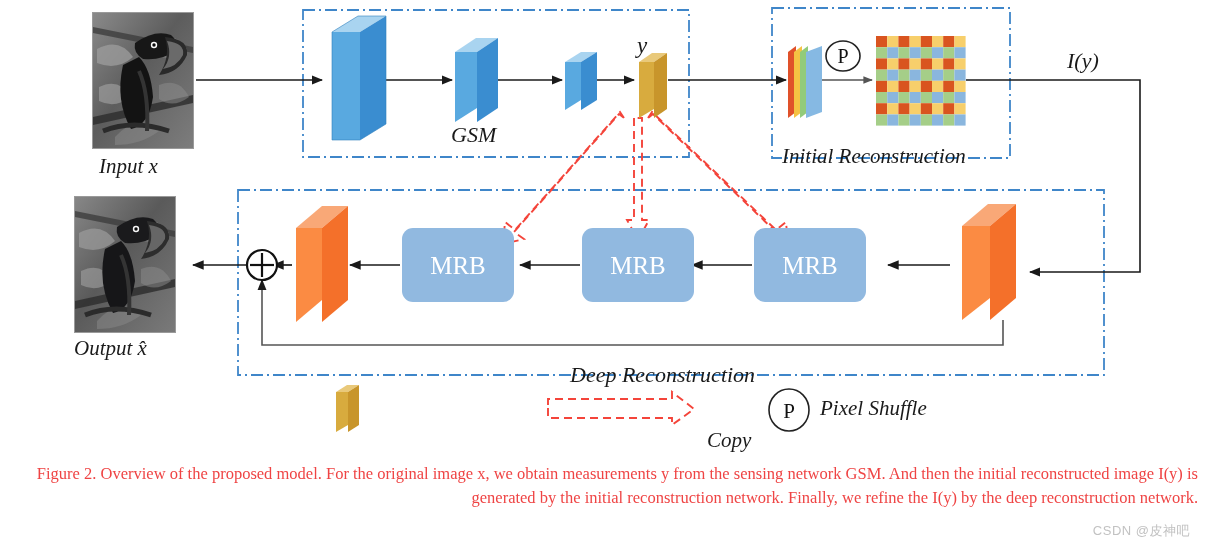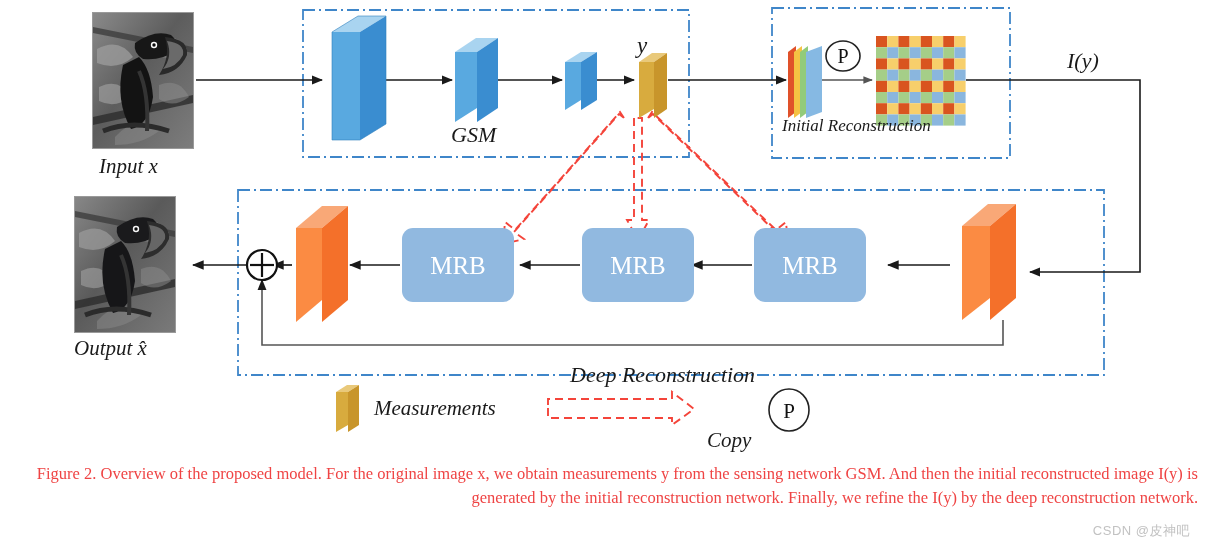--- a/index.html
+++ b/index.html
@@ -284,23 +284,23 @@
       <circle cx="61" cy="32" r="1.7" fill="#0a0a0a"></circle>
       <path d="M10,118 Q40,106 76,118" stroke="#2b2b2b" stroke-width="5" fill="none"></path>
       <path d="M46,58 Q56,80 54,118" stroke="#343434" stroke-width="4" fill="none"></path>
     </svg>
   </div>
 
   <div class="lbl" style="left:99px;top:154px;font-size:21px;">Input x</div>
   <div class="lbl" style="left:74px;top:336px;font-size:21px;">Output x̂</div>
   <div class="lbl" style="left:451px;top:122px;font-size:22px;">GSM</div>
   <div class="lbl" style="left:637px;top:33px;font-size:23px;">y</div>
-  <div class="lbl" style="left:782px;top:116px;font-size:17px;">Initial Reconstruction</div>
+  <div class="lbl" style="left:782px;top:144px;font-size:21px;">Initial Reconstruction</div>
   <div class="lbl" style="left:570px;top:348px;font-size:22px;margin-top:14px;">Deep Reconstruction</div>
   <div class="lbl" style="left:1067px;top:48px;font-size:22px;">I(y)</div>
 
-  <div class="lbl" style="left:374px;top:396px;font-size:21px;">Measurements</div>
   <div class="lbl" style="left:707px;top:396px;font-size:21px;margin-top:32px;">Copy</div>
+  <div class="lbl" style="left:820px;top:396px;font-size:21px;">Pixel Shuffle</div>
 
   <div class="caption">Figure 2. Overview of the proposed model. For the original image x, we obtain measurements y from the sensing network GSM. And then the initial reconstructed image I(y) is generated by the initial reconstruction network. Finally, we refine the I(y) by the deep reconstruction network.</div>
 
   <div class="watermark">CSDN @皮神吧</div>
 </div>
 
 </body></html>

